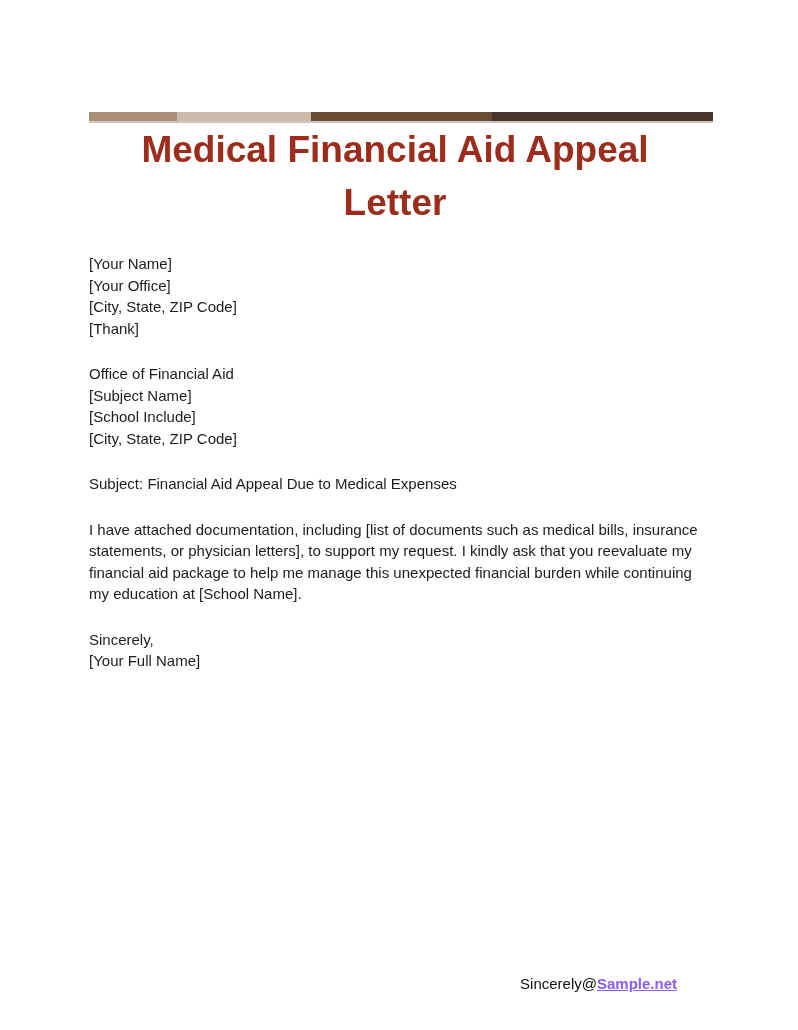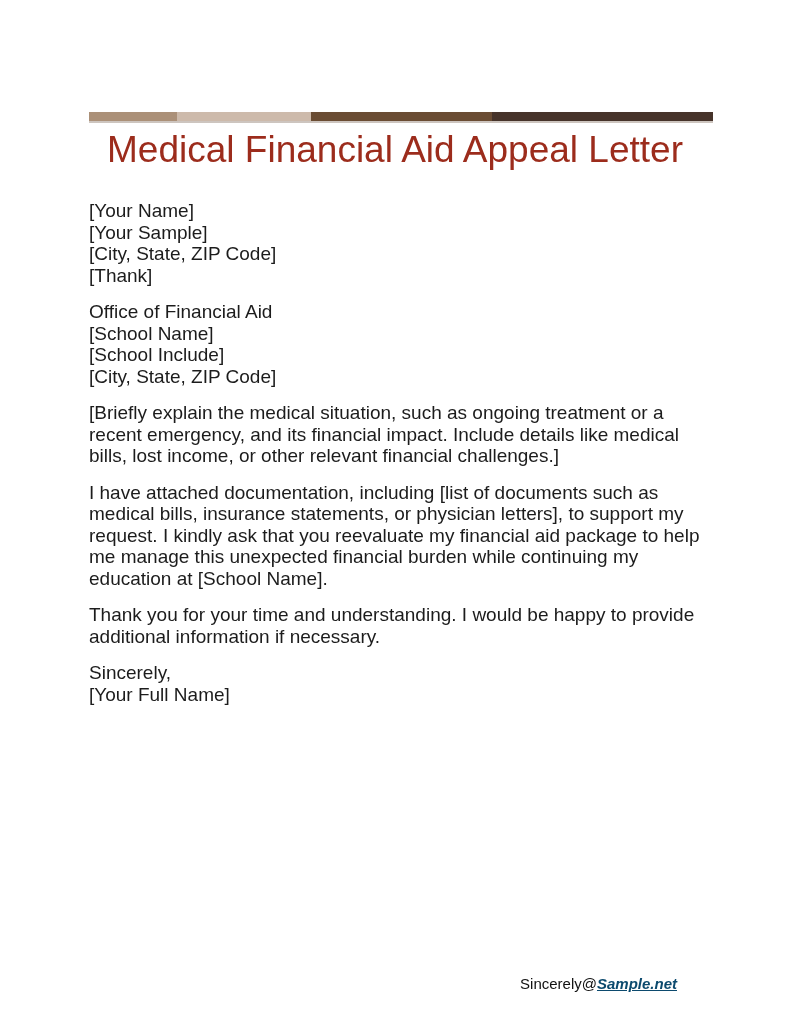--- a/index.html
+++ b/index.html
@@ -27,27 +27,27 @@
     border-bottom: 2px solid rgba(90, 62, 42, 0.30);
   }
   .top-bar .seg1 { width: 14.13%; }
   .top-bar .seg2 { width: 21.51%; }
   .top-bar .seg3 { width: 28.89%; }
   .top-bar .seg4 { width: 35.47%; }
   h1.doc-title {
     margin: 0 12px 24px 0;
     font-size: 37px;
     line-height: 53px;
-    font-weight: normal;
+    font-weight: bold;
     text-align: center;
     letter-spacing: 0;
   }
   .body-text p {
-    margin: 15px 0;
-    font-size: 19px;
+    margin: 24px 0;
+    font-size: 15px;
     line-height: 21.5px;
   }
   .bold { font-weight: normal; }
   .footer {
     position: absolute;
     top: 974px;
     right: 121px;
     font-size: 15px;
     line-height: 20px;
     color: #111111;
@@ -70,42 +70,44 @@
     <div class="seg3" style="background: rgb(106, 76, 51);"></div>
     <div class="seg4" style="background: rgb(70, 51, 42);"></div>
   </div>
 
   <h1 class="doc-title" style="color: rgb(156, 44, 28);">Medical Financial Aid Appeal Letter</h1>
 
   <div class="body-text">
 
     <p>
       <span>[Your Name]</span><br>
-      <span>[Your Sample]</span><br>
+      <span>[Your Office]</span><br>
       <span>[City, State, ZIP Code]</span><br>
       <span>[Thank]</span>
     </p>
 
     <p>
       <span class="bold">Office of Financial Aid</span><br>
-      <span>[School Name]</span><br>
+      <span>[Subject Name]</span><br>
       <span>[School Include]</span><br>
       <span>[City, State, ZIP Code]</span>
+    </p>
+
+    <p>
+      <span class="bold">Subject:</span>
+      <span>Financial Aid Appeal Due to Medical Expenses</span>
     </p>
 
 
 
 
-    <p>[Briefly explain the medical situation, such as ongoing treatment or a recent emergency, and its financial impact. Include details like medical bills, lost income, or other relevant financial challenges.]</p>
-
     <p>I have attached documentation, including [list of documents such as medical bills, insurance statements, or physician letters], to support my request. I kindly ask that you reevaluate my financial aid package to help me manage this unexpected financial burden while continuing my education at [School Name].</p>
 
-    <p>Thank you for your time and understanding. I would be happy to provide additional information if necessary.</p>
 
     <p>
       <span class="bold">Sincerely,</span><br>
       <span>[Your Full Name]</span>
     </p>
 
   </div>
 </div>
 
-<div class="footer"><span>Sincerely@</span><a style="color: #0c4a6e; font-style: italic;">Sample.net</a></div>
+<div class="footer"><span>Sincerely@</span><a style="color: #8b5cf6;">Sample.net</a></div>
 
 </body></html>

